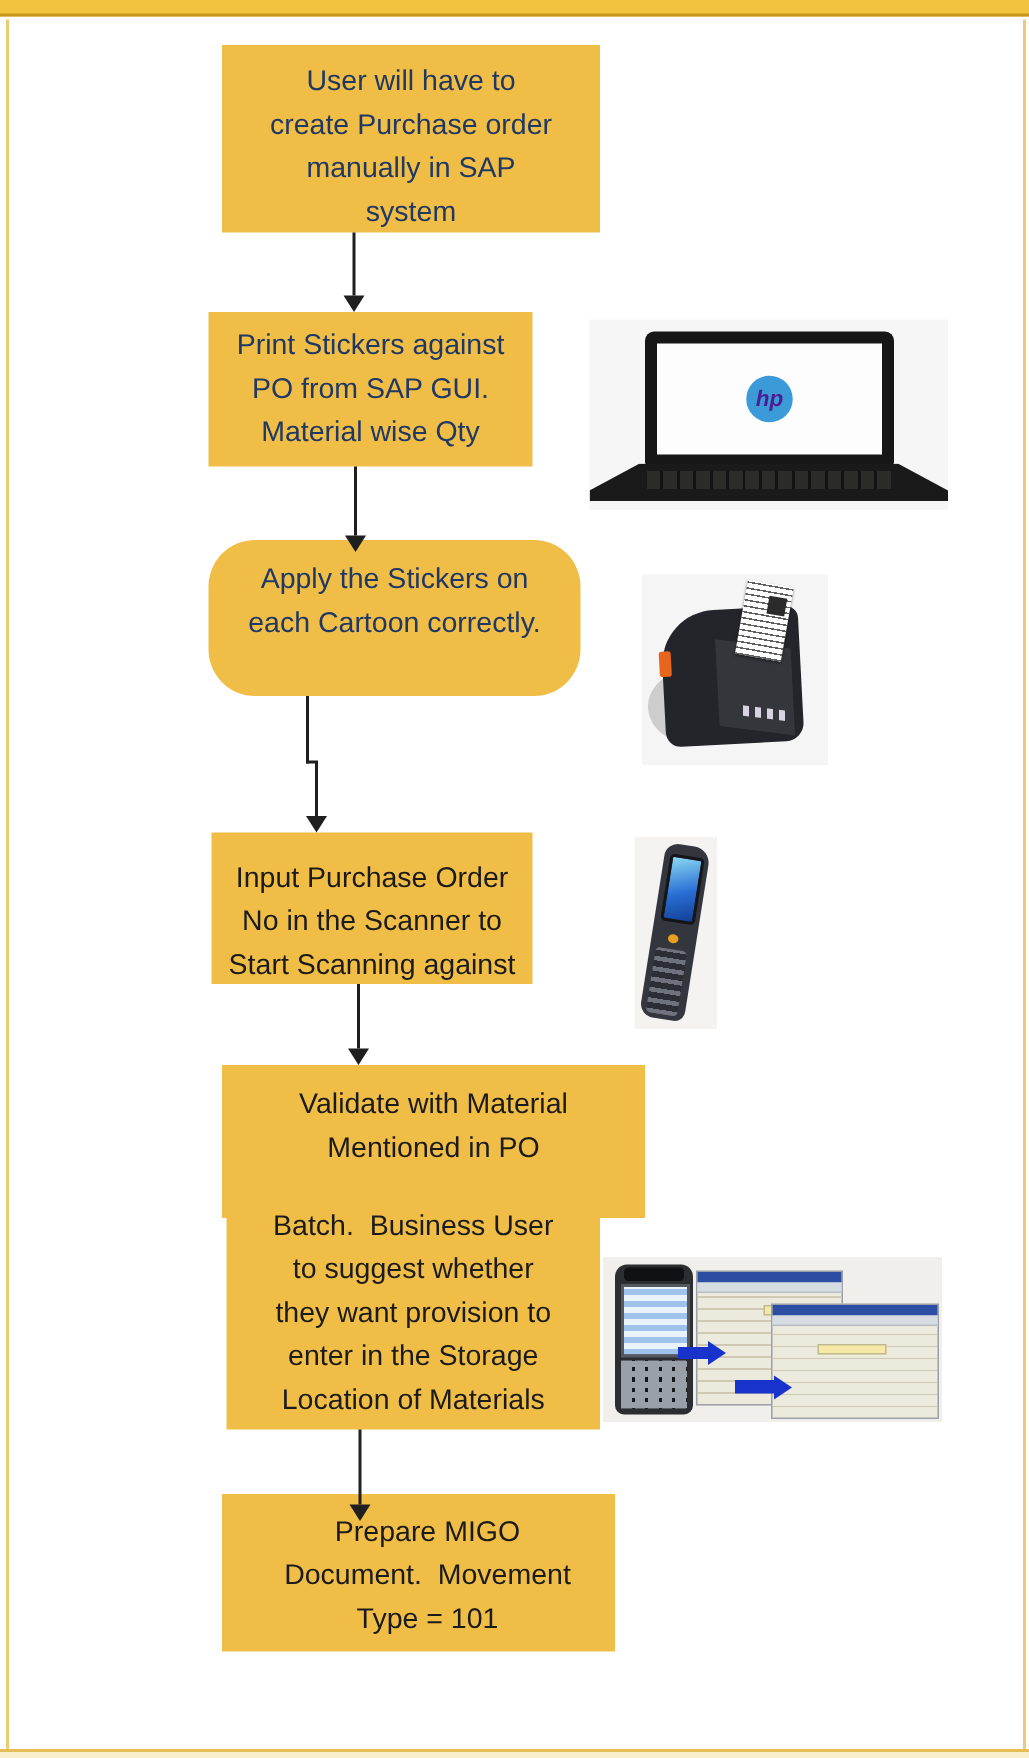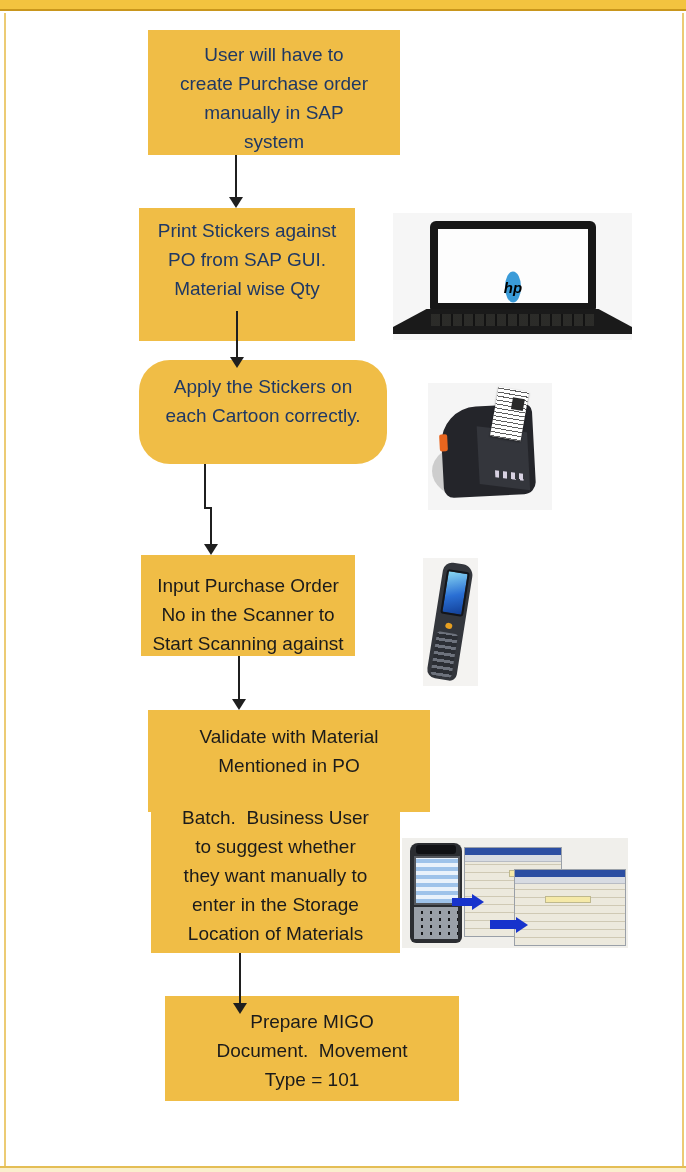--- a/index.html
+++ b/index.html
@@ -29,23 +29,23 @@
     border-top:11px solid var(--arrow-black);}
   .seg{position:absolute;background:var(--arrow-black);z-index:3;}
 
   .img-card{position:absolute;z-index:2;}
 
   
   .laptop-card{left:393px;top:213px;width:239px;height:127px;background:#f6f6f6;}
   .lap-screen{position:absolute;left:37px;top:8px;width:166px;height:89px;background:#171717;
               border-radius:6px 6px 2px 2px;}
   .lap-screen-inner{position:absolute;left:8px;top:8px;right:8px;bottom:7px;background:#fdfdfd;}
-  .hp-logo{position:absolute;left:50%;top:50%;transform:translate(-50%,-50%);width:16px;height:31px;
-           border-radius:50%;background:var(--hp-logo-blue);color:#000000;font-style:italic;font-weight:bold;
-           font-size:15px;display:flex;align-items:center;justify-content:center;margin-top:21px;}
+  .hp-logo{position:absolute;left:50%;top:50%;transform:translate(-50%,-50%);width:31px;height:31px;
+           border-radius:50%;background:var(--hp-logo-blue);color:#4c1d95;font-style:italic;font-weight:bold;
+           font-size:15px;display:flex;align-items:center;justify-content:center;}
   .lap-base{position:absolute;left:0;top:96px;width:239px;height:25px;background:#1a1a1a;
             clip-path:polygon(14% 0,86% 0,100% 72%,100% 100%,0 100%,0 72%);}
   .lap-kb{position:absolute;left:38px;top:101px;width:163px;height:12px;
           background:repeating-linear-gradient(90deg,#33332f 0 9px,#101010 9px 11px);opacity:.7;}
 
   
   .printer-card{left:428px;top:383px;width:124px;height:127px;background:#f5f5f5;}
   .pr-shadow{position:absolute;left:4px;top:62px;width:66px;height:52px;background:#c3c3c3;
              border-radius:50%;opacity:.8;}
   .pr-body{position:absolute;left:14px;top:23px;width:92px;height:90px;background:#24252a;
@@ -104,21 +104,21 @@
   <div class="frame"></div>
 
   <div class="box" style="left:117px;top:30px;width:252px;height:125px;">
     <span class="box-text navy" style="padding-top:10px;">User will have to
 create Purchase order
 manually in SAP
 system</span>
   </div>
   <div class="arrow" style="left:235px;top:155px;height:42px;"></div>
 
-  <div class="box" style="left:108px;top:208px;width:216px;height:133px;">
+  <div class="box" style="left:108px;top:208px;width:216px;height:103px;">
     <span class="box-text navy" style="padding-top:8px;">Print Stickers against
 PO from SAP GUI.
 Material wise Qty</span>
   </div>
   <div class="arrow" style="left:236px;top:311px;height:46px;"></div>
 
   <div class="img-card laptop-card">
     <div class="lap-screen">
       <div class="lap-screen-inner">
         <div class="hp-logo">hp</div>
@@ -164,21 +164,21 @@
     </div>
   </div>
 
   <div class="box" style="left:117px;top:710px;width:282px;height:102px;">
     <span class="box-text dark" style="padding-top:12px;">Validate with Material
 Mentioned in PO</span>
   </div>
   <div class="box" style="left:120px;top:794px;width:249px;height:159px;">
     <span class="box-text dark" style="padding-top:9px;">Batch.  Business User
 to suggest whether
-they want manually to
+they want provision to
 enter in the Storage
 Location of Materials</span>
   </div>
   <div class="arrow" style="left:239px;top:953px;height:50px;z-index:4;"></div>
 
   <div class="img-card sap-card">
     <div class="h2-body">
       <div class="h2-top"></div>
       <div class="h2-screen"></div>
       <div class="h2-keys"></div>
@@ -192,21 +192,21 @@
     <div class="sap-win w2">
       <div class="sap-title"></div>
       <div class="sap-tool"></div>
       <div class="sap-body"></div>
       <div class="sap-field" style="left:30px;top:26px;width:44px;"></div>
     </div>
     <div class="barrow barrow1"></div>
     <div class="barrow barrow2"></div>
   </div>
 
-  <div class="box" style="left:134px;top:996px;width:294px;height:105px;">
+  <div class="box" style="left:117px;top:996px;width:250px;height:105px;padding-left:12px;">
     <span class="box-text dark" style="padding-top:11px;">Prepare MIGO
 Document.  Movement
 Type = 101</span>
   </div>
 
   <div class="bottom-line"></div>
   <div class="bottom-strip"></div>
 </div>
 
 </body></html>

